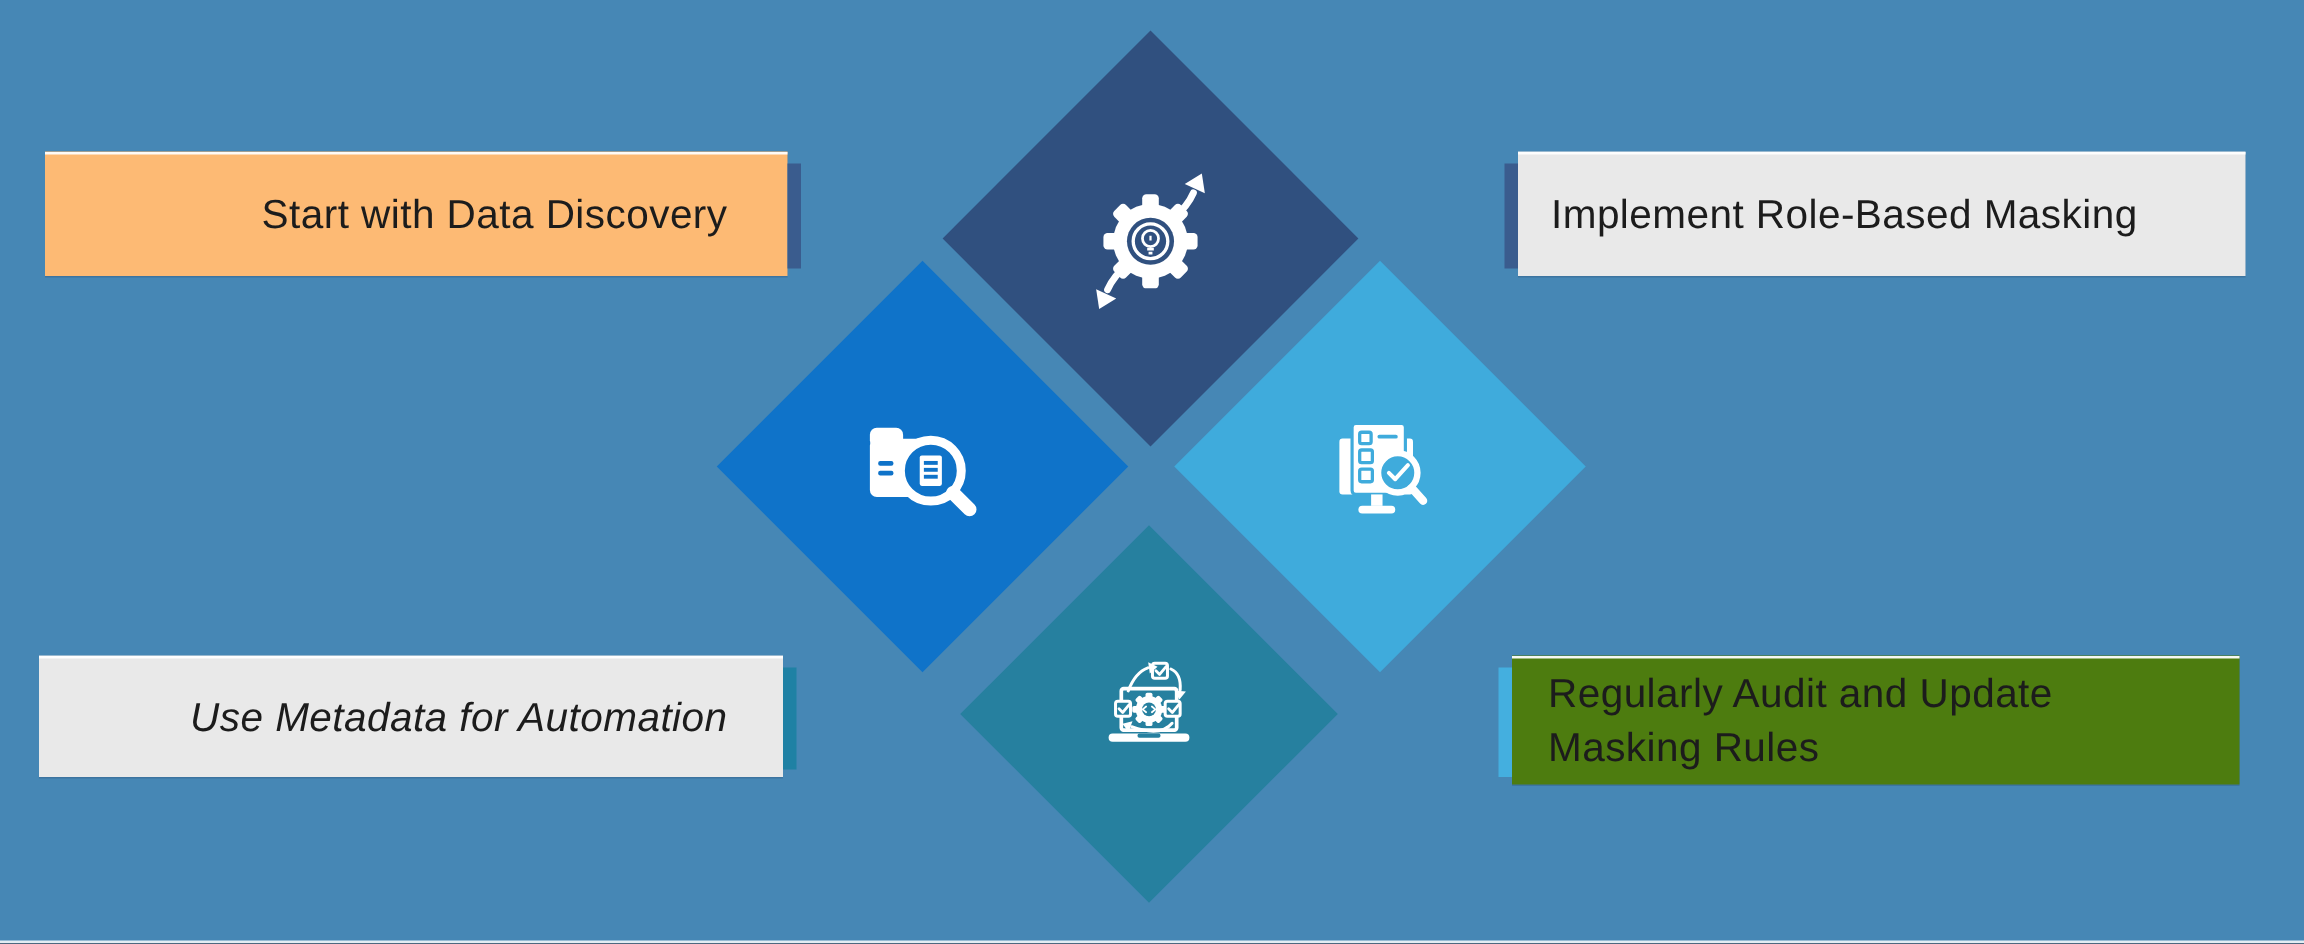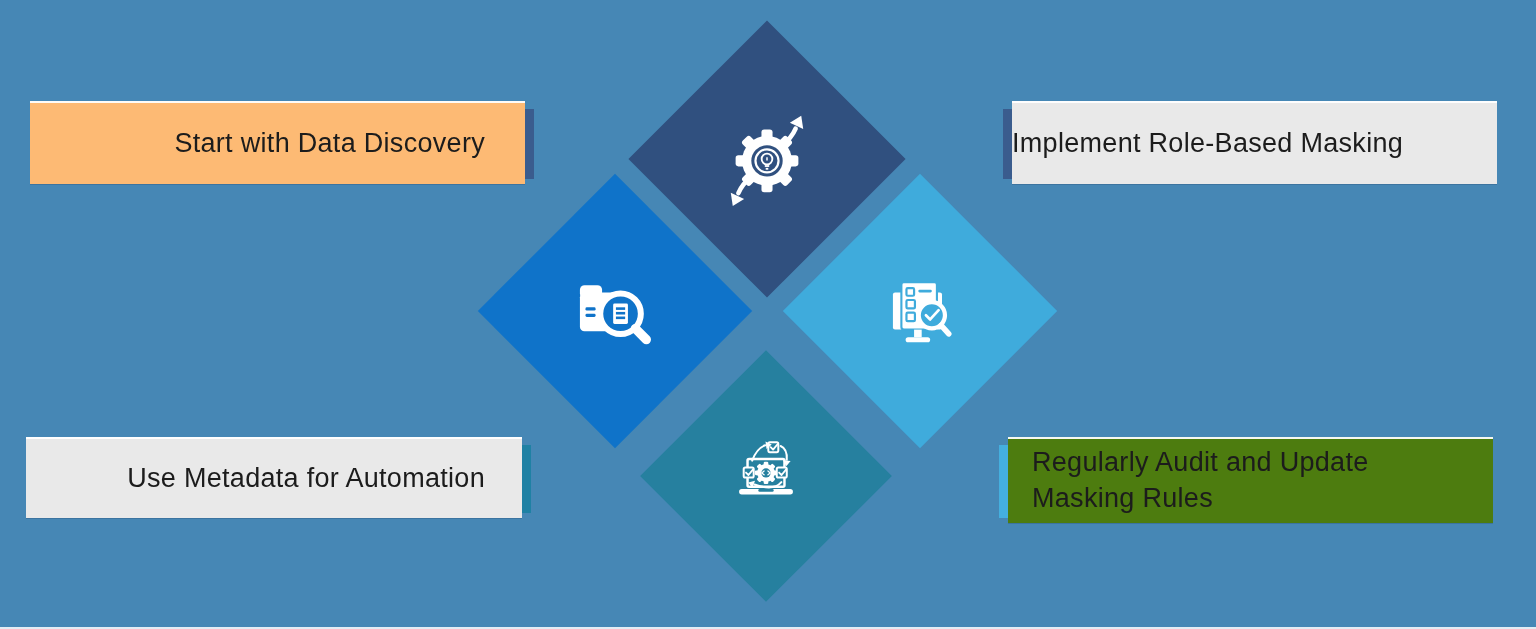--- a/index.html
+++ b/index.html
@@ -32,23 +32,23 @@
   }
   .label-text{
     font-size:27px;
     font-weight:500;
     letter-spacing:.3px;
     line-height:36px;
   }
   #lb-tl{left:30px;  top:101px; width:495px; height:83px; justify-content:flex-end;}
   #lb-tl .label-text{padding-right:40px; text-align:right;}
   #lb-tr{left:1012px;top:101px; width:485px; height:83px;}
-  #lb-tr .label-text{}
+  #lb-tr .label-text{padding-left:22px;}
   #lb-bl{left:26px;  top:437px; width:496px; height:81px; justify-content:flex-end;}
-  #lb-bl .label-text{padding-right:37px; }
+  #lb-bl .label-text{padding-right:37px; font-style:italic;}
   #lb-br{left:1008px;top:437px; width:485px; height:86px;}
   #lb-br .label-text{padding-left:24px; max-width:425px;}
 
   .accent-strip{
     position:absolute;
     width:9px;
     top:8px;
     height:calc(100% - 13px);
     z-index:-1;
   }

